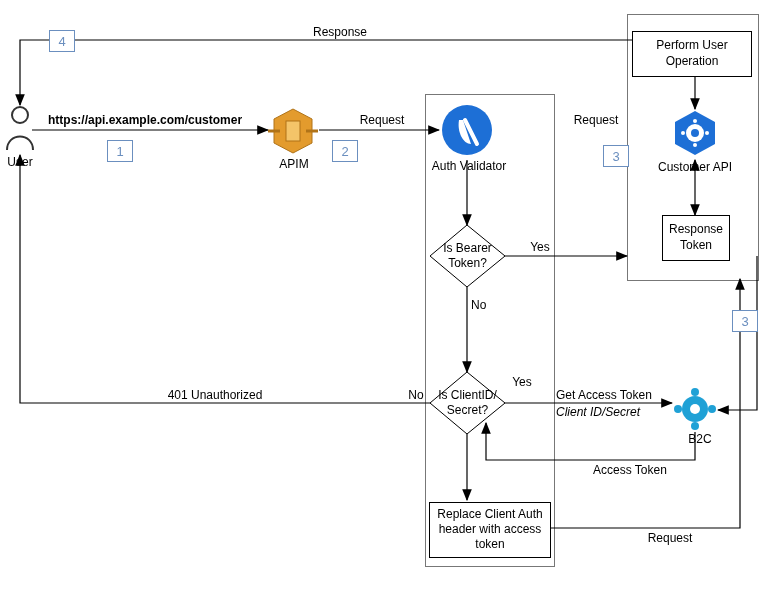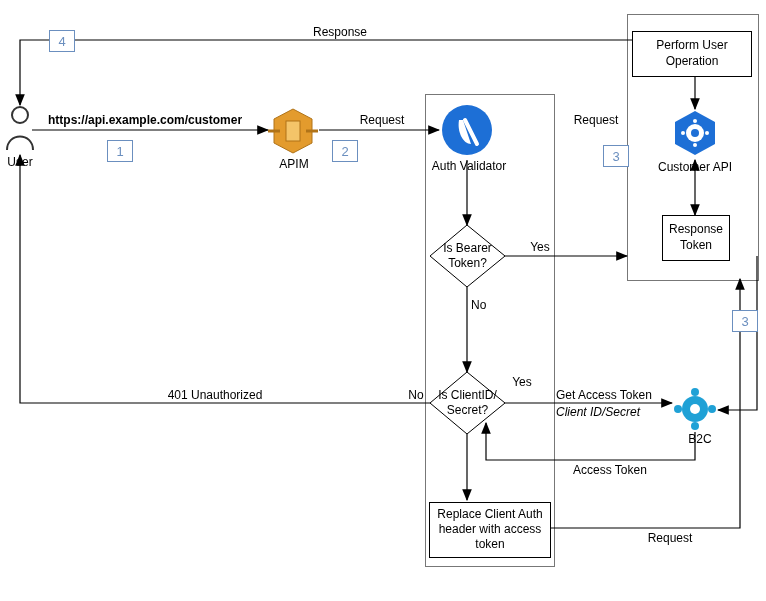--- a/index.html
+++ b/index.html
@@ -160,21 +160,21 @@
   <div class="label" style="left:48px; top:113px; width:220px; text-align:left;font-weight:bold;">https://api.example.com/customer</div>
   <div class="label" style="left:352px; top:113px; width:60px;">Request</div>
   <div class="label" style="left:566px; top:113px; width:60px;">Request</div>
   <div class="label" style="left:525px; top:240px; width:30px;">Yes</div>
   <div class="label" style="left:471px; top:298px; width:24px; text-align:left;">No</div>
   <div class="label" style="left:507px; top:375px; width:30px;">Yes</div>
   <div class="label" style="left:404px; top:388px; width:24px;">No</div>
   <div class="label" style="left:155px; top:388px; width:120px;">401 Unauthorized</div>
   <div class="label" style="left:556px; top:388px; width:120px; text-align:left;">Get Access Token</div>
   <div class="label" style="left:556px; top:405px; width:120px; text-align:left;font-style:italic;">Client ID/Secret</div>
-  <div class="label" style="left:560px; top:463px; width:100px;">Access Token</div>
+  <div class="label" style="left:580px; top:463px; width:100px;">Access Token</div>
   <div class="label" style="left:640px; top:531px; width:60px;">Request</div>
 
   <div class="stepbox" style="left:49px; top:30px; width:24px; height:20px;">4</div>
   <div class="stepbox" style="left:107px; top:140px; width:24px; height:20px;">1</div>
   <div class="stepbox" style="left:332px; top:140px; width:24px; height:20px;">2</div>
   <div class="stepbox" style="left:603px; top:145px; width:24px; height:20px;">3</div>
   <div class="stepbox" style="left:732px; top:310px; width:24px; height:20px;">3</div>
 </div>
 
 </body></html>

